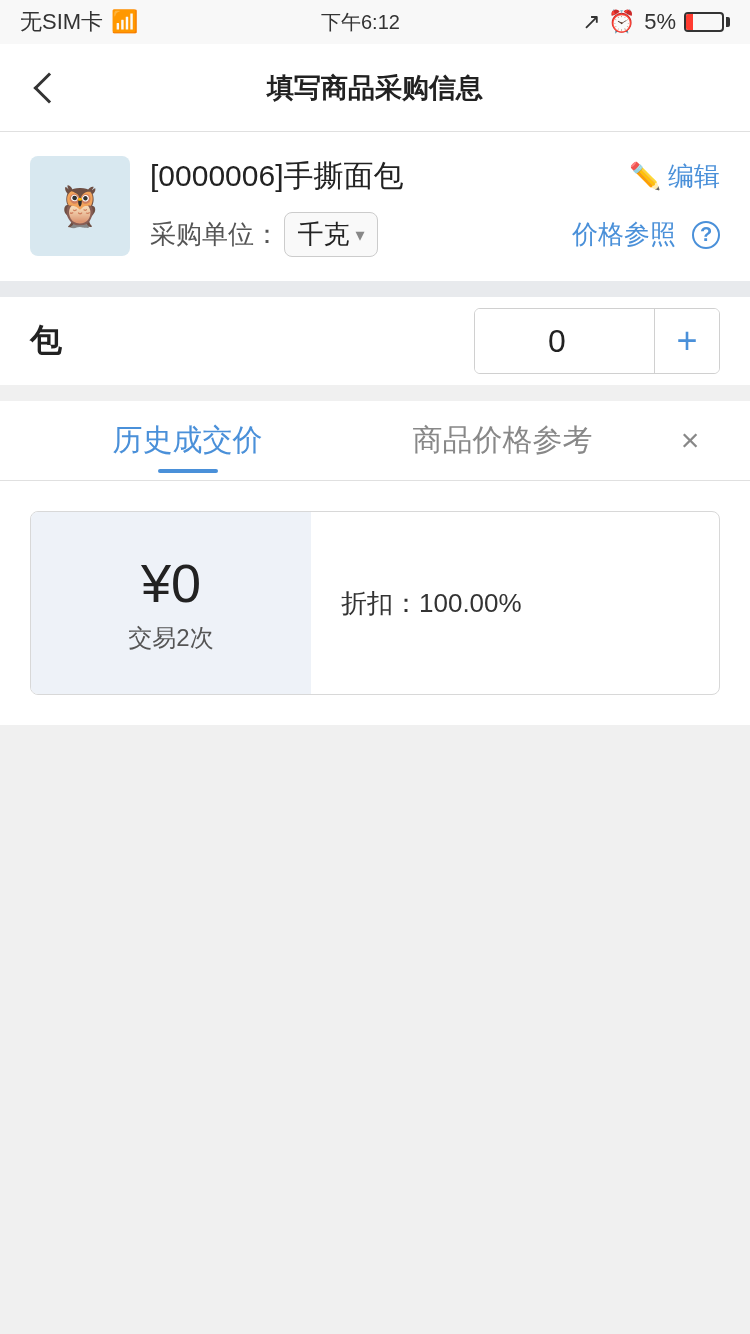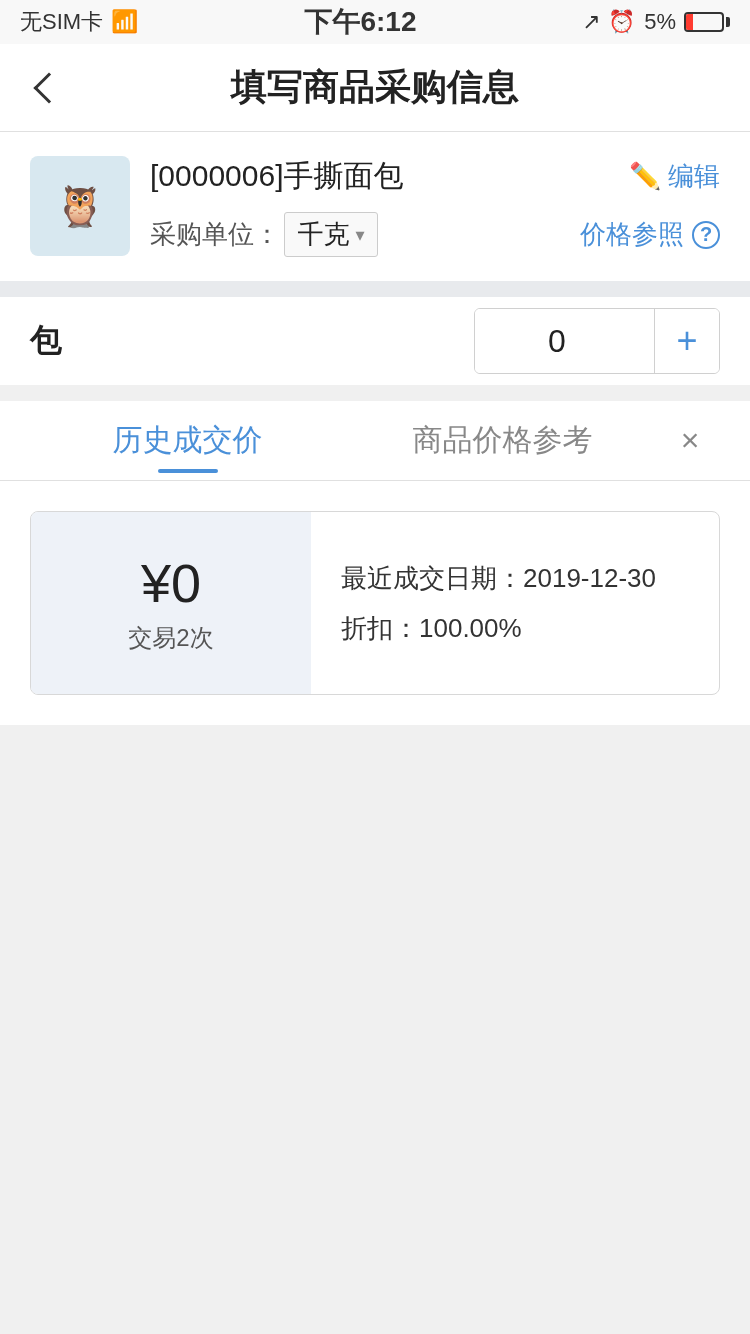--- a/index.html
+++ b/index.html
@@ -25,23 +25,23 @@
       font-weight: 500;
     }
     .status-left {
       display: flex;
       align-items: center;
       gap: 8px;
       font-size: 22px;
       color: #333;
     }
     .status-center {
-      font-size: 28px;
+      font-size: 20px;
       color: #333;
-      font-weight: 700;
+      font-weight: 400;
     }
     .status-right {
       display: flex;
       align-items: center;
       gap: 8px;
       font-size: 22px;
       color: #333;
     }
     .battery-icon {
       display: inline-flex;
@@ -91,21 +91,21 @@
       width: 22px;
       height: 22px;
       border-left: 3px solid #333;
       border-bottom: 3px solid #333;
       transform: rotate(45deg);
       margin-left: 10px;
     }
     .header-title {
       flex: 1;
       text-align: center;
-      font-size: 36px;
+      font-size: 27px;
       font-weight: 600;
       color: #222;
       margin-right: 88px;
     }
 
     
     .product-section {
       background: #ffffff;
       padding: 24px 30px;
       margin-top: 0;
@@ -157,36 +157,36 @@
       justify-content: space-between;
     }
     .unit-label {
       font-size: 26px;
       color: #555;
     }
     .unit-select {
       display: inline-flex;
       align-items: center;
       border: 1px solid #ccc;
-      border-radius: 3px;
+      border-radius: 8px;
       padding: 4px 12px;
       font-size: 26px;
       color: #222;
       background: #f9f9f9;
       cursor: pointer;
       gap: 6px;
     }
     .unit-select-arrow {
       font-size: 18px;
       color: #888;
     }
     .price-ref {
       display: flex;
       align-items: center;
-      gap: 8px;
+      gap: 16px;
       color: #4a90d9;
       font-size: 26px;
       cursor: pointer;
     }
     .help-icon {
       width: 28px;
       height: 28px;
       border: 2px solid #4a90d9;
       border-radius: 50%;
       display: flex;
@@ -442,23 +442,20 @@
   </div>
 
   <div class="cards-container">
     <div class="price-card">
       <div class="price-card-left">
         <div class="price-main">¥0</div>
         <div class="price-transactions">交易2次</div>
       </div>
       <div class="price-card-right">
         <div class="price-detail-row">
-          <span>最近成交日期：</span><span>2019-12-30</span>
-        </div>
-        <div class="price-detail-row">
           <span>折扣：</span><span>100.00%</span>
         </div>
       </div>
     </div>
   </div>
 </div>
 
 <div class="main-content"></div>
 
 </body></html>

